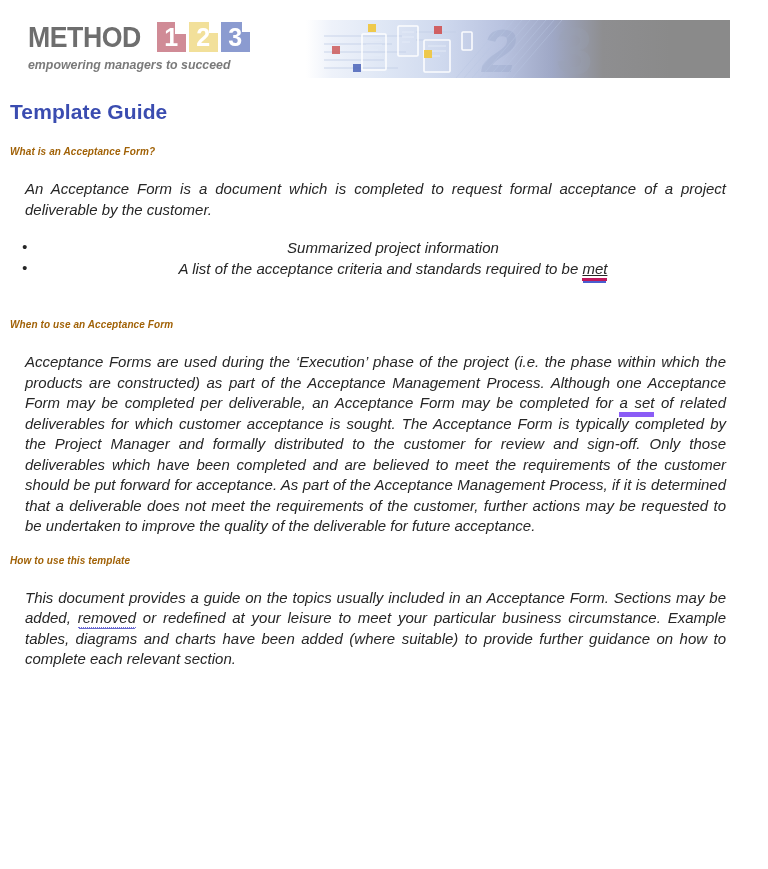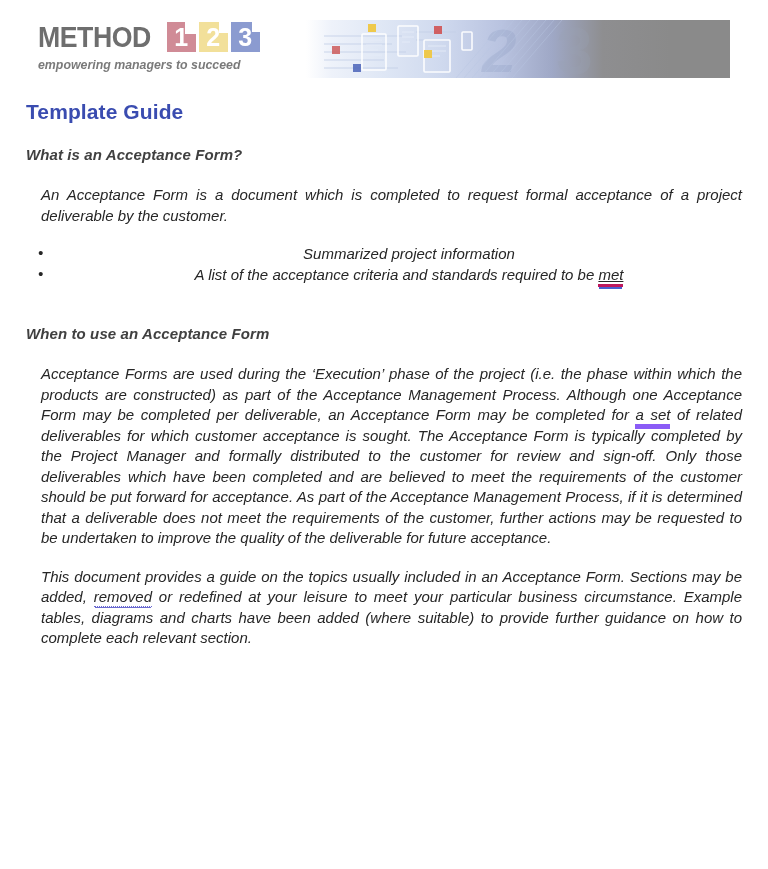--- a/index.html
+++ b/index.html
@@ -25,21 +25,21 @@
 
   
   .header {
     position: relative;
     height: 82px;
     padding: 0;
   }
 
   .logo-block {
     position: absolute;
-    left: 38px;
+    left: 28px;
     top: 22px;
     width: 250px;
   }
   .logo-row {
     display: flex;
     align-items: flex-start;
     height: 33px;
   }
   .logo-word {
     font-family: "Liberation Sans", sans-serif;
@@ -111,40 +111,40 @@
         #9fa8c6 58%,
         #8e8e90 70%,
         #8a8a8a 86%,
         #8a8a8a 100%);
   }
   .banner svg { display: block; }
 
   
   .content {
     position: absolute;
-    left: 26px;
+    left: 10px;
     top: 100px;
     width: 716px;
   }
 
   .page-title {
     font-family: "Liberation Sans", sans-serif;
     font-weight: bold;
     font-size: 21px;
     color: #3a4cb0;
     margin: 0 0 22px 0;
     letter-spacing: 0.1px;
   }
 
   h2.section-head {
     font-family: "Liberation Sans", sans-serif;
     font-style: italic;
     font-weight: bold;
-    font-size: 15px;
-    color: #404040;
+    font-size: 10px;
+    color: #a16207;
     margin: 0 0 22px 0;
     letter-spacing: 0.1px;
   }
 
   p.body-text {
     font-family: "Liberation Sans", sans-serif;
     font-style: italic;
     font-size: 15px;
     line-height: 20.5px;
     color: #262626;
@@ -296,17 +296,18 @@
       <li><span>Summarized project information</span></li>
       <li><span>A list of the acceptance criteria and standards required to be </span><span class="mark-double">met</span></li>
     </ul>
 
     <div class="gap-md"></div>
 
     <h2 class="section-head">When to use an Acceptance Form</h2>
 
     <p class="body-text"><span>Acceptance Forms are used during the ‘Execution’ phase of the project (i.e. the phase within which the products are constructed) as part of the Acceptance Management Process. Although one Acceptance Form may be completed per deliverable, an Acceptance Form may be completed for </span><span class="mark-plain">a set</span><span> of related deliverables for which customer acceptance is sought. The Acceptance Form is typically completed by the Project Manager and formally distributed to the customer for review and sign-off. Only those deliverables which have been completed and are believed to meet the requirements of the customer should be put forward for acceptance. As part of the Acceptance Management Process, if it is determined that a deliverable does not meet the requirements of the customer, further actions may be requested to be undertaken to improve the quality of the deliverable for future acceptance.</span></p>
 
+    <h2 class="section-head">How to use this template</h2>
 
     <p class="body-text"><span>This document provides a guide on the topics usually included in an Acceptance Form. Sections may be added, </span><span class="mark-dotted">removed</span><span> or redefined at your leisure to meet your particular business circumstance.  Example tables, diagrams and charts have been added (where suitable) to provide further guidance on how to complete each relevant section.</span></p>
 
   </div>
 </div>
 
 </body></html>

